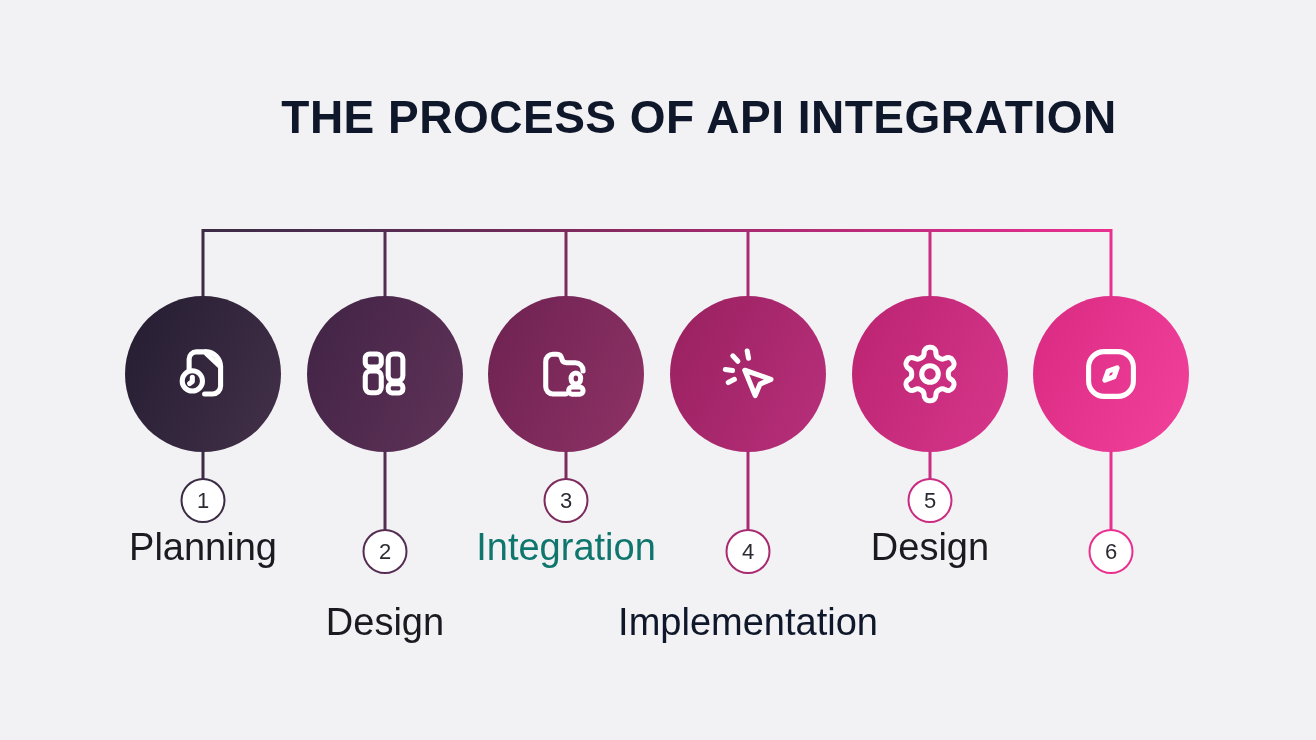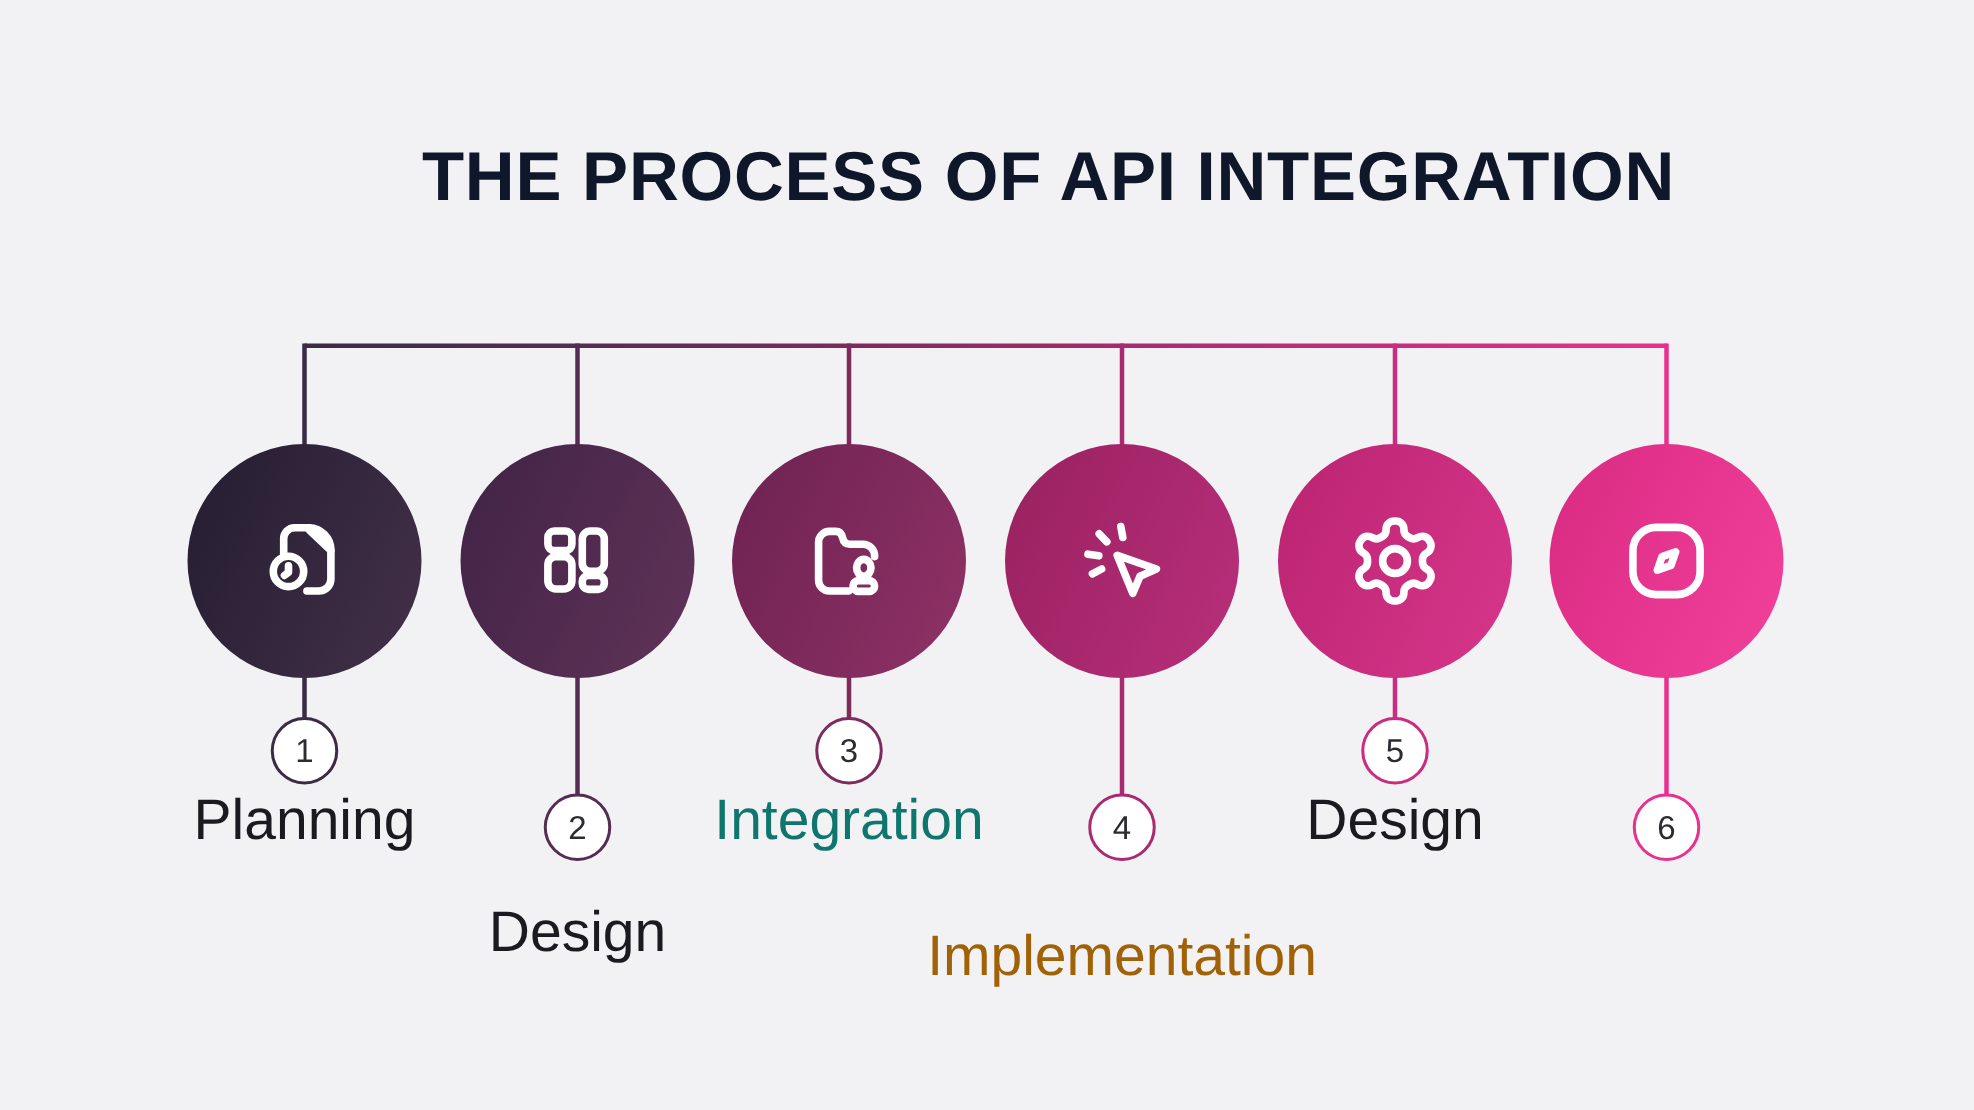--- a/index.html
+++ b/index.html
@@ -133,21 +133,21 @@
         <path d="M11.7 3.4l.5 2.7"></path>
         <path d="M6.3 5.2l1.9 2"></path>
         <path d="M3.5 10.3l2.7.4"></path>
         <path d="M4.6 15.2l2.3-1.2"></path>
       </svg>
     </div>
     <div class="stem"></div>
     <div class="badge" style="background: rgb(255, 255, 255); color: rgb(43, 43, 51);">
       <span>4</span>
     </div>
-    <div class="step-label" style="color: #a16207; margin-top: 16px;">Implementation</div>
+    <div class="step-label" style="color: #0f172a;">Implementation</div>
   </div>
 
   <div class="step step-5 row-a" style="--dark: #ba2471; --light: #d8368b; --line: #c92c81;">
     <div class="drop-top"></div>
     <div class="circle">
       <svg viewBox="0 0 24 24" fill="none" stroke="currentColor" stroke-width="1.9" stroke-linecap="round" stroke-linejoin="round" style="color: rgb(255, 255, 255);">
         <path d="M12.22 2h-.44a2 2 0 0 0-2 2v.18a2 2 0 0 1-1 1.73l-.43.25a2 2 0 0 1-2 0l-.15-.08a2 2 0 0 0-2.73.73l-.22.38a2 2 0 0 0 .73 2.73l.15.1a2 2 0 0 1 1 1.72v.51a2 2 0 0 1-1 1.74l-.15.09a2 2 0 0 0-.73 2.73l.22.38a2 2 0 0 0 2.73.73l.15-.08a2 2 0 0 1 2 0l.43.25a2 2 0 0 1 1 1.73V20a2 2 0 0 0 2 2h.44a2 2 0 0 0 2-2v-.18a2 2 0 0 1 1-1.73l.43-.25a2 2 0 0 1 2 0l.15.08a2 2 0 0 0 2.73-.73l.22-.39a2 2 0 0 0-.73-2.73l-.15-.08a2 2 0 0 1-1-1.74v-.5a2 2 0 0 1 1-1.74l.15-.09a2 2 0 0 0 .73-2.73l-.22-.38a2 2 0 0 0-2.73-.73l-.15.08a2 2 0 0 1-2 0l-.43-.25a2 2 0 0 1-1-1.73V4a2 2 0 0 0-2-2z"></path>
         <circle cx="12" cy="12" r="3.1"></circle>
       </svg>
     </div>

